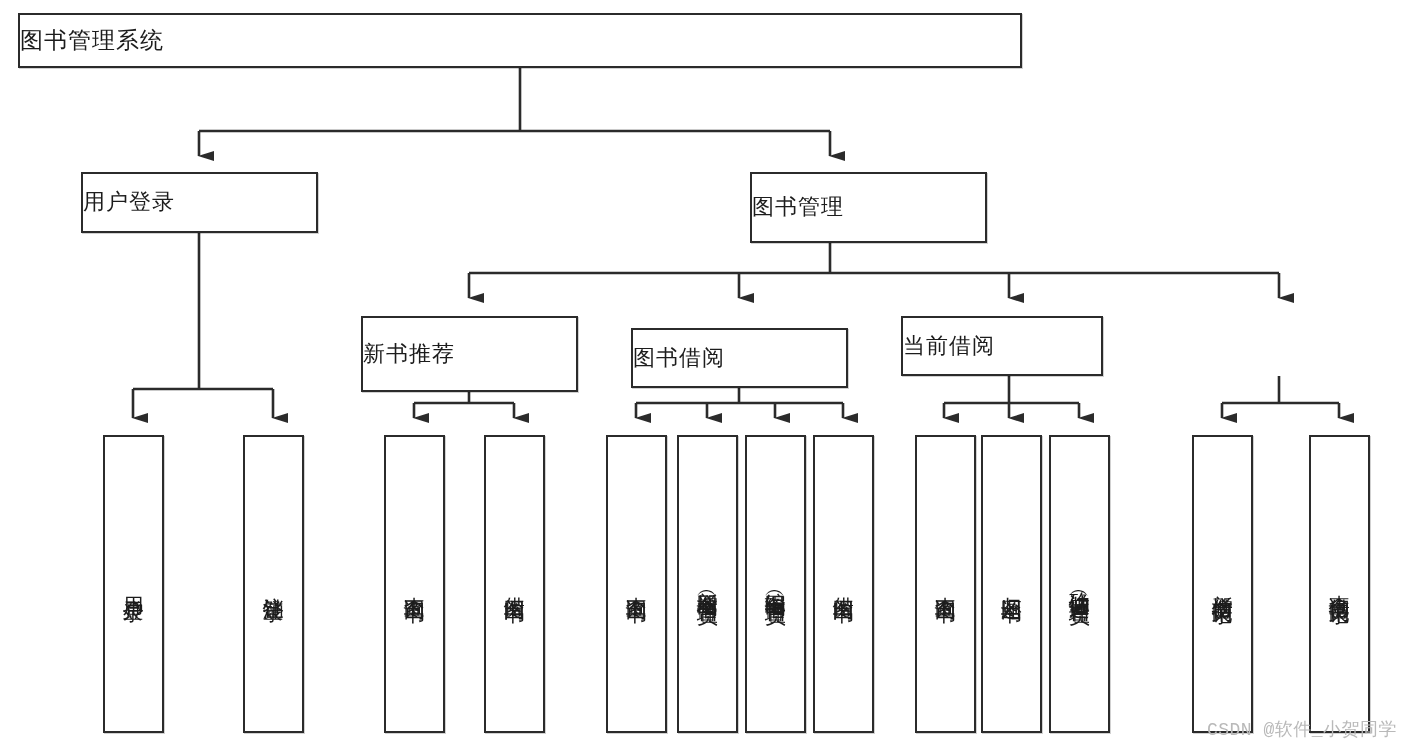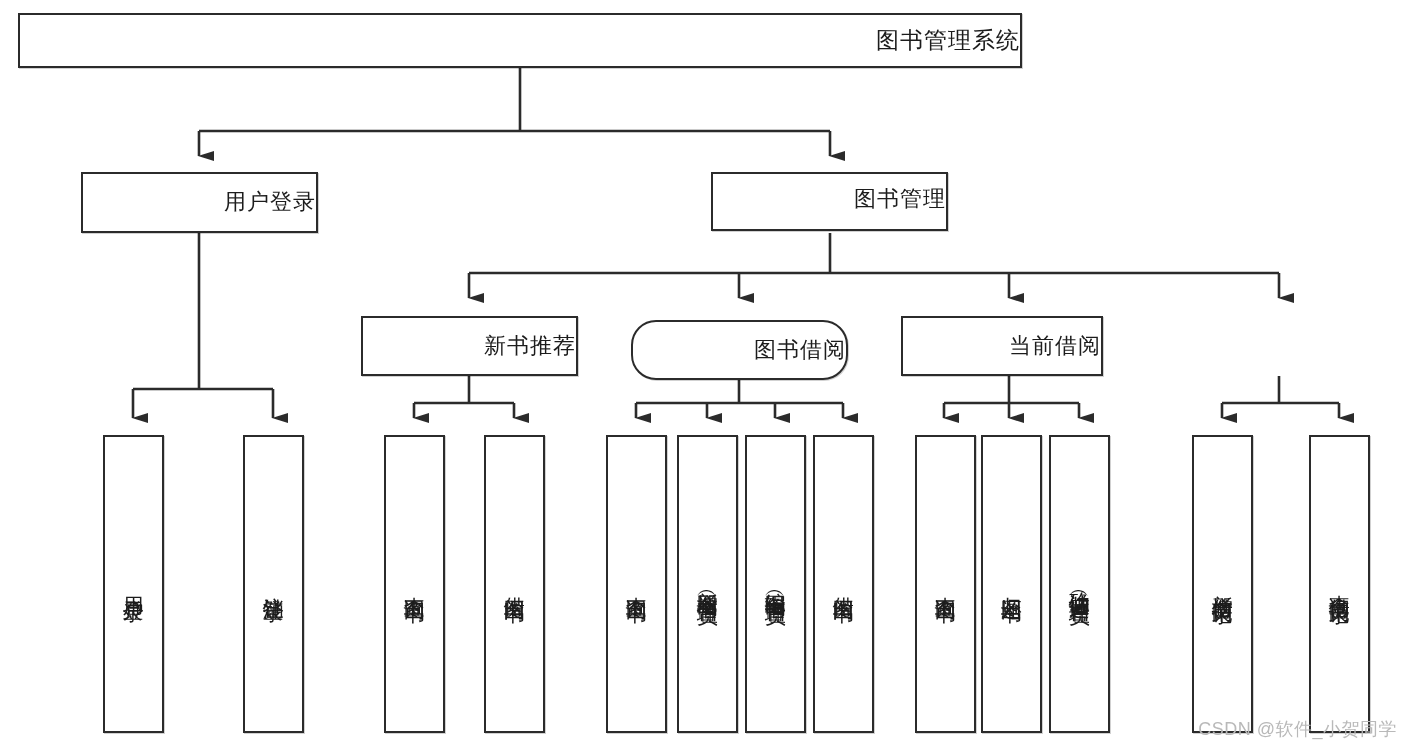--- a/index.html
+++ b/index.html
@@ -26,21 +26,21 @@
     height: 747px;
     pointer-events: none;
   }
   .node {
     position: absolute;
     box-sizing: border-box;
     border: 2.5px solid #2b2b2b;
     background: #ffffff;
     display: flex;
     align-items: center;
-    justify-content: flex-end;
+    justify-content: flex-start;
     box-shadow: 1px 1px 0 rgba(0,0,0,0.18);
   }
   .node.h {
     
   }
   .node .lbl-h {
     font-size: 22px;
     line-height: 1.1;
     letter-spacing: 1px;
     white-space: nowrap;
@@ -64,20 +64,21 @@
     font-size: 23px;
   }
   .watermark {
     position: absolute;
     right: 8px;
     bottom: 6px;
     font-size: 18px;
     color: #b9b9b9;
     letter-spacing: 0.5px;
     white-space: nowrap;
+    font-family: Liberation Mono, monospace;
   }
 </style>
 </head>
 <body>
 
 <div id="canvas">
 
   <svg id="wires" viewBox="0 0 1405 747">
     <defs>
       <marker id="arw" markerWidth="10" markerHeight="16" refX="5" refY="15" orient="auto" markerUnits="userSpaceOnUse">
@@ -128,28 +129,28 @@
     </g>
   </svg>
 
   <div class="node h" id="title-node" style="left:18px; top:13px; width:1004px; height:55px;">
     <span class="lbl-h">图书管理系统</span>
   </div>
 
   <div class="node h" style="left:81px; top:172px; width:237px; height:61px;">
     <span class="lbl-h">用户登录</span>
   </div>
-  <div class="node h" style="left:711px; top:172px; width:237px; height:59px;font-family:Liberation Mono, monospace;">
+  <div class="node h" style="left:750px; top:172px; width:237px; height:71px;">
     <span class="lbl-h">图书管理</span>
   </div>
 
-  <div class="node h" style="left:361px; top:316px; width:217px; height:60px;">
+  <div class="node h" style="left:361px; top:316px; width:217px; height:76px;">
     <span class="lbl-h">新书推荐</span>
   </div>
-  <div class="node h" style="left:631px; top:320px; width:217px; height:60px;border-radius:25px;">
+  <div class="node h" style="left:631px; top:328px; width:217px; height:60px;">
     <span class="lbl-h">图书借阅</span>
   </div>
   <div class="node h" style="left:901px; top:316px; width:202px; height:60px;">
     <span class="lbl-h">当前借阅</span>
   </div>
 
   <div class="node v" style="left:103px; top:435px; width:61px; height:298px;">
     <span class="lbl-v">用户登录</span>
   </div>
   <div class="node v" style="left:243px; top:435px; width:61px; height:298px;">

